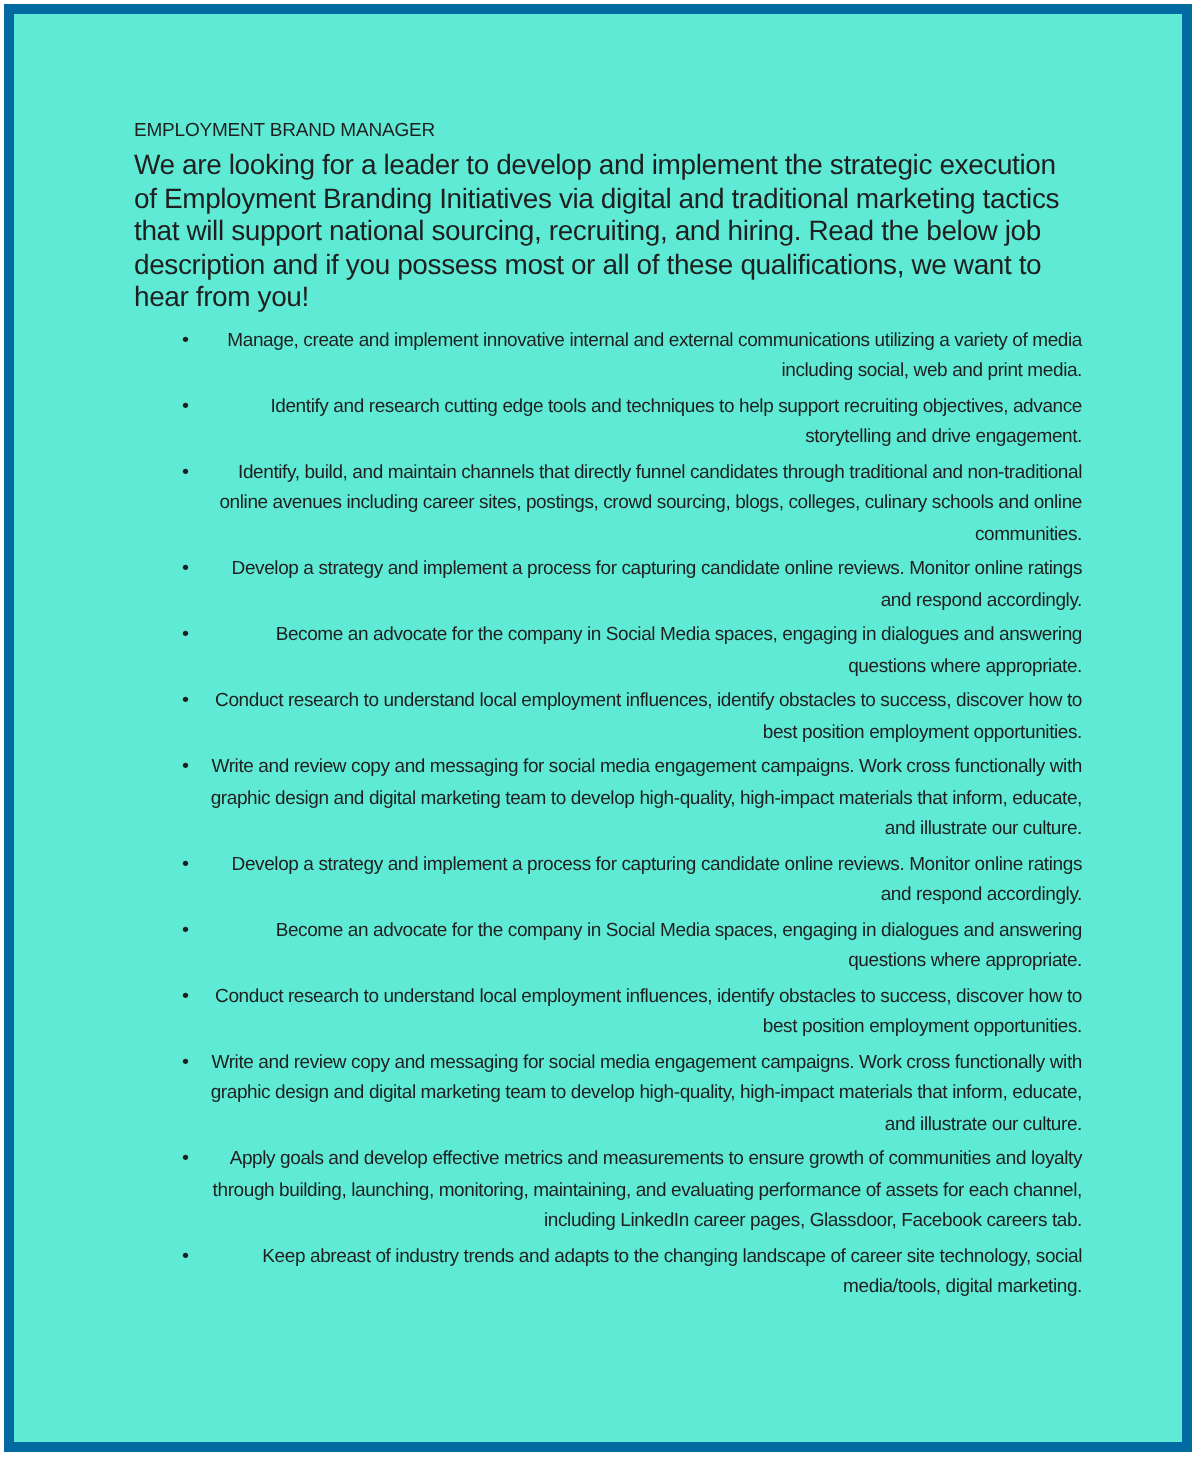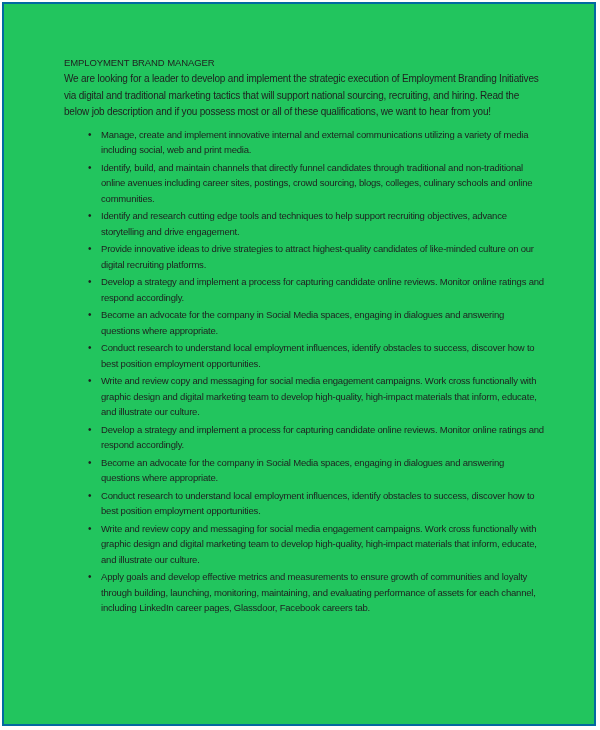--- a/index.html
+++ b/index.html
@@ -15,85 +15,86 @@
     color: #1f1f1f;
     -webkit-font-smoothing: antialiased;
   }
   .page {
     position: absolute;
     top: 2px;
     left: 2px;
     width: 594px;
     height: 724px;
     box-sizing: border-box;
-    border: 2px solid #0369a1;
-    background: #22c55e;
+    border: 5px solid #0369a1;
+    background: #5eead4;
     overflow: hidden;
   }
   .content {
     box-sizing: border-box;
     padding: 51px 50px 0 60px;
     width: 100%;
   }
   .doc-title {
     font-size: 9.5px;
     font-weight: normal;
     letter-spacing: -0.1px;
     line-height: 16px;
     margin: 0;
     color: #1f1f1f;
   }
   .intro {
-    font-size: 10px;
+    font-size: 14px;
     letter-spacing: -0.2px;
     line-height: 16.5px;
     margin: 0;
     max-width: 482px;
   }
   ul.bullets {
     list-style: none;
     margin: 6px 0 0 0;
     padding: 0 0 0 37px;
     max-width: 482px;
     box-sizing: content-box;
   }
   ul.bullets li {
     position: relative;
     font-size: 9.5px;
     letter-spacing: -0.2px;
     line-height: 15.5px;
     margin: 0 0 2px 0;
     max-width: 445px;
+    text-align: right;
   }
   ul.bullets li::before {
     content: "\2022";
     position: absolute;
     left: -13px;
     top: 0;
     font-size: 10px;
     line-height: 15.5px;
     color: #1f1f1f;
   }
 </style>
 </head>
 <body>
 
 <div class="page">
   <div class="content">
     <h1 class="doc-title">EMPLOYMENT BRAND MANAGER</h1>
     <p class="intro">We are looking for a leader to develop and implement the strategic execution of Employment Branding Initiatives via digital and traditional marketing tactics that will support national sourcing, recruiting, and hiring. Read the below job description and if you possess most or all of these qualifications, we want to hear from you!</p>
     <ul class="bullets">
       <li>Manage, create and implement innovative internal and external communications utilizing a variety of media including social, web and print media.</li>
+      <li>Identify and research cutting edge tools and techniques to help support recruiting objectives, advance storytelling and drive engagement.</li>
       <li>Identify, build, and maintain channels that directly funnel candidates through traditional and non-traditional online avenues including career sites, postings, crowd sourcing, blogs, colleges, culinary schools and online communities.</li>
-      <li>Identify and research cutting edge tools and techniques to help support recruiting objectives, advance storytelling and drive engagement.</li>
-      <li>Provide innovative ideas to drive strategies to attract highest-quality candidates of like-minded culture on our digital recruiting platforms.</li>
       <li>Develop a strategy and implement a process for capturing candidate online reviews. Monitor online ratings and respond accordingly.</li>
       <li>Become an advocate for the company in Social Media spaces, engaging in dialogues and answering questions where appropriate.</li>
       <li>Conduct research to understand local employment influences, identify obstacles to success, discover how to best position employment opportunities.</li>
       <li>Write and review copy and messaging for social media engagement campaigns. Work cross functionally with graphic design and digital marketing team to develop high-quality, high-impact materials that inform, educate, and illustrate our culture.</li>
       <li>Develop a strategy and implement a process for capturing candidate online reviews. Monitor online ratings and respond accordingly.</li>
       <li>Become an advocate for the company in Social Media spaces, engaging in dialogues and answering questions where appropriate.</li>
       <li>Conduct research to understand local employment influences, identify obstacles to success, discover how to best position employment opportunities.</li>
       <li>Write and review copy and messaging for social media engagement campaigns. Work cross functionally with graphic design and digital marketing team to develop high-quality, high-impact materials that inform, educate, and illustrate our culture.</li>
       <li>Apply goals and develop effective metrics and measurements to ensure growth of communities and loyalty through building, launching, monitoring, maintaining, and evaluating performance of assets for each channel, including LinkedIn career pages, Glassdoor, Facebook careers tab.</li>
+      <li>Keep abreast of industry trends and adapts to the changing landscape of career site technology, social media/tools, digital marketing.</li>
     </ul>
   </div>
 </div>
 
 </body></html>

